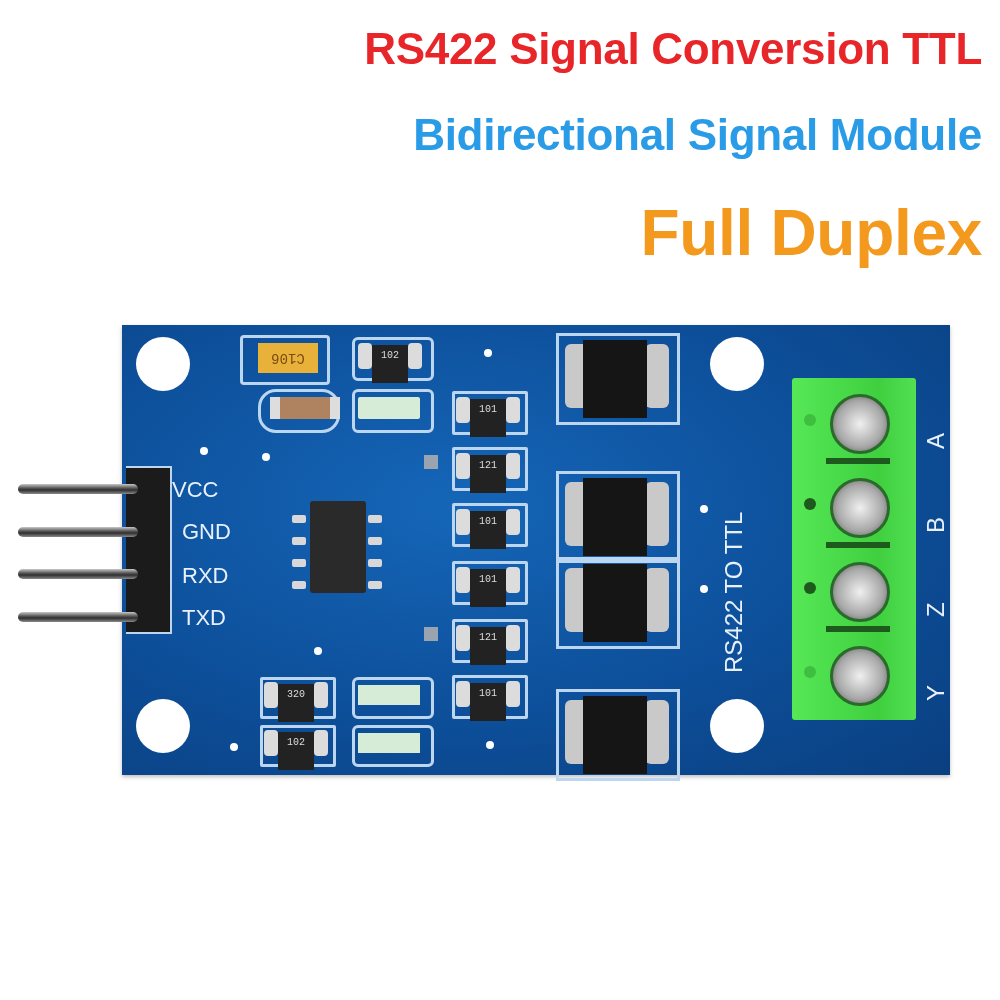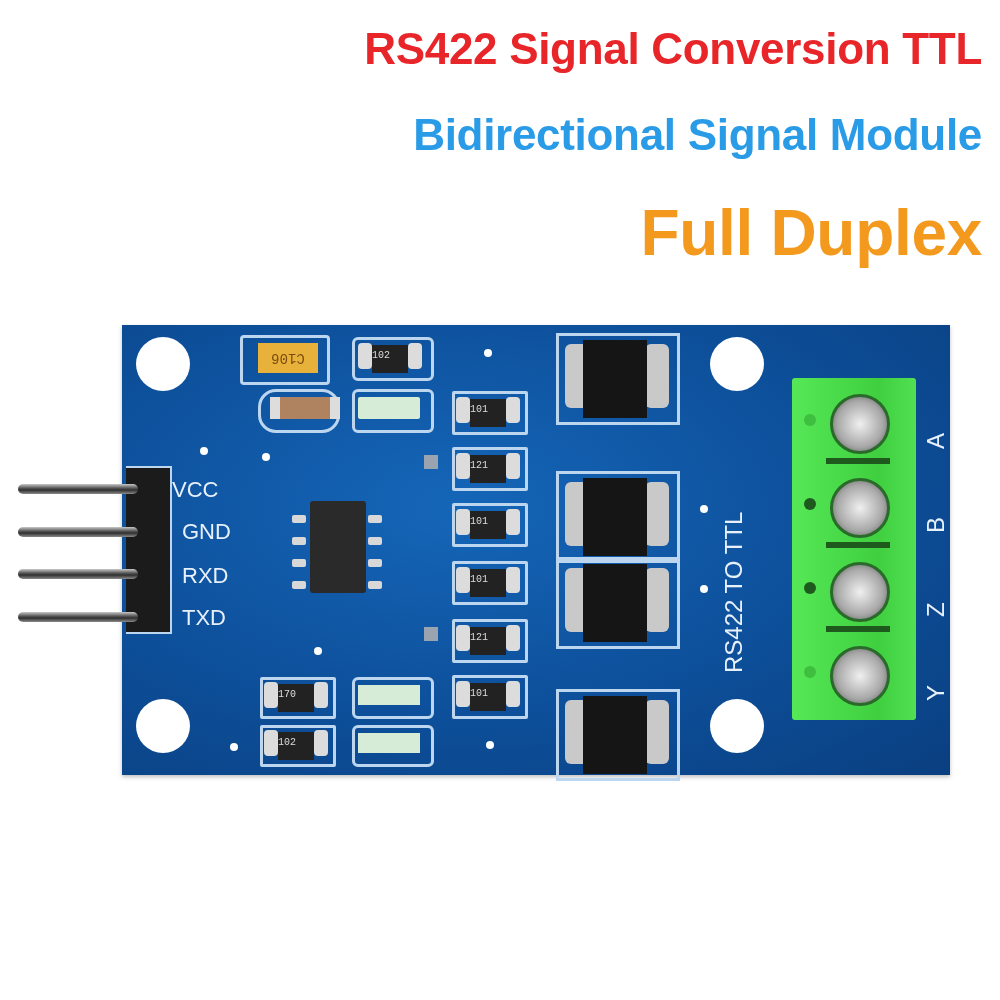--- a/index.html
+++ b/index.html
@@ -14,21 +14,21 @@
          background-image:radial-gradient(ellipse at 40% 40%,#1566b8 0%,#0d4f9a 55%,#0a3f80 100%);box-shadow:0 2px 4px rgba(0,0,0,.25);}
   .hole{position:absolute;width:54px;height:54px;border-radius:50%;background:#fff;}
   .via{position:absolute;width:8px;height:8px;border-radius:50%;background:#fff;}
   .silk{position:absolute;border:3px solid #bcd6f0;border-radius:6px;}
   .label{position:absolute;color:#e8f0fa;font-size:22px;}
   .header{position:absolute;left:126px;top:466px;width:44px;height:164px;background:#1b1b1b;border:2px solid #bcd6f0;border-left:none;}
   .chip{position:absolute;background:#2a2a2a;border-radius:3px;}
   .leg{position:absolute;width:14px;height:8px;background:#d8d8d8;border-radius:2px;}
   .res{position:absolute;width:64px;height:26px;}
   .res .end{position:absolute;top:0;width:14px;height:26px;background:#dcdcdc;border-radius:4px;}
-  .res .body{position:absolute;left:14px;top:2px;width:36px;height:28px;background:#222;color:#ddd;font-size:10px;text-align:left;line-height:22px;font-family:"Liberation Mono",monospace;}
+  .res .body{position:absolute;left:14px;top:2px;width:36px;height:38px;background:#222;color:#ddd;font-size:10px;text-align:center;line-height:22px;font-family:"Liberation Mono",monospace;}
   .diode{position:absolute;width:118px;height:86px;border:3px solid #bcd6f0;}
   .diode .pad{position:absolute;top:8px;width:24px;height:64px;background:#c9c9c9;border-radius:6px;}
   .diode .blk{position:absolute;left:24px;top:4px;width:64px;height:78px;background:#151515;}
   .term{position:absolute;left:792px;top:378px;width:124px;height:342px;background:#4fe04f;
         background-image:linear-gradient(90deg,#56e856,#3fcf3f 70%,#52e052);border-radius:3px;}
   .screw{position:absolute;left:38px;width:54px;height:54px;border-radius:50%;background:radial-gradient(circle,#f0f0f0 0%,#a8a8a8 60%,#4a4a4a 100%);border:3px solid #2a6a2a;}
   .sep{position:absolute;left:34px;width:64px;height:6px;background:#1e5a1e;}
   .tdot{position:absolute;left:12px;width:12px;height:12px;border-radius:50%;background:#1e5a1e;}
   .vlabel{position:absolute;color:#e8f0fa;font-size:24px;transform:rotate(-90deg);transform-origin:left top;white-space:nowrap;}
 </style>
@@ -123,21 +123,21 @@
   <div class="silk" style="left:330px;top:350px;width:70px;height:38px;border-radius:2px"></div>
   <div class="res" style="left:334px;top:356px">
       <div class="end" style="left:0"></div>
       <div class="body">101</div>
       <div class="end" style="left:50px"></div>
     </div>
 
   <div class="silk" style="left:138px;top:352px;width:70px;height:36px;border-radius:2px"></div>
   <div class="res" style="left:142px;top:357px">
       <div class="end" style="left:0"></div>
-      <div class="body">170</div>
+      <div class="body">320</div>
       <div class="end" style="left:50px"></div>
     </div>
   <div class="silk" style="left:138px;top:400px;width:70px;height:36px;border-radius:2px"></div>
   <div class="res" style="left:142px;top:405px">
       <div class="end" style="left:0"></div>
       <div class="body">102</div>
       <div class="end" style="left:50px"></div>
     </div>
   <div class="silk" style="left:230px;top:352px;width:76px;height:36px"></div>
   <div style="position:absolute;left:236px;top:360px;width:62px;height:20px;background:#d6ecd6"></div>

